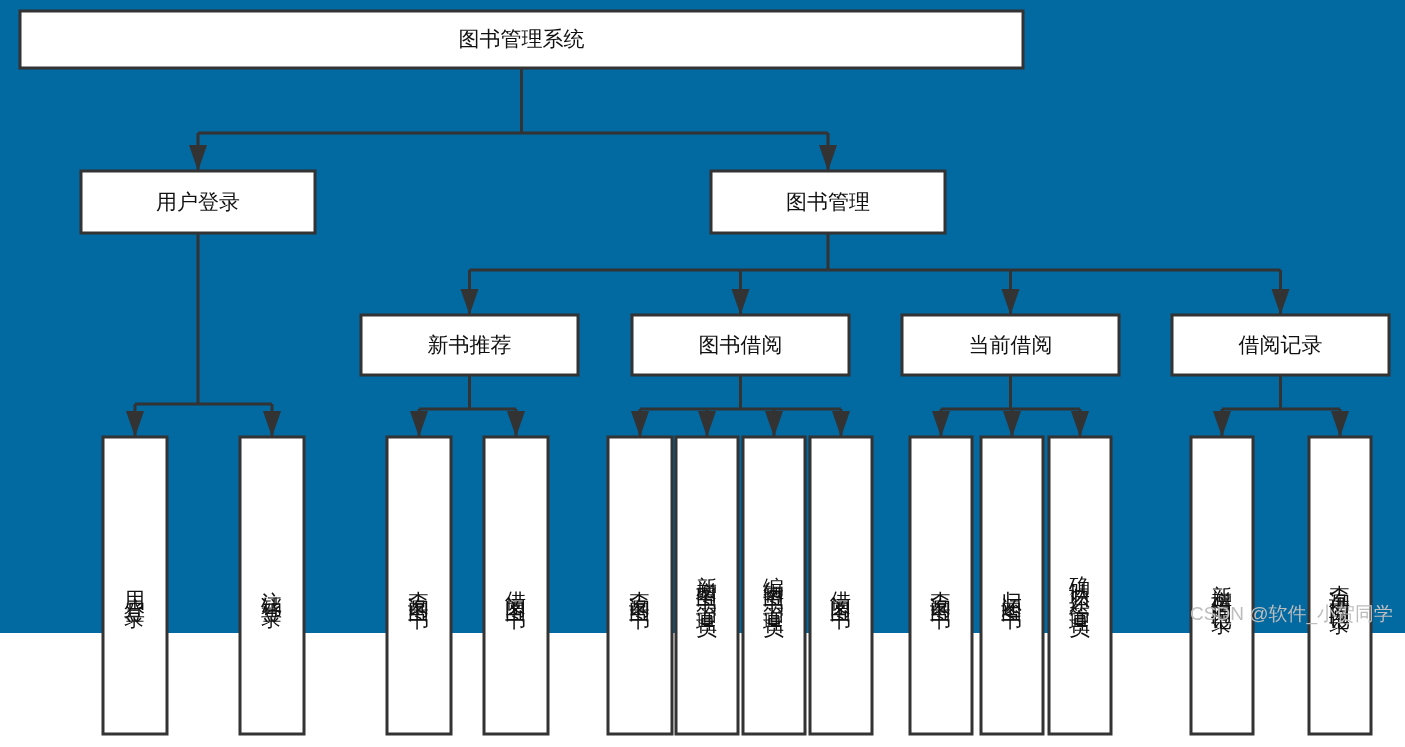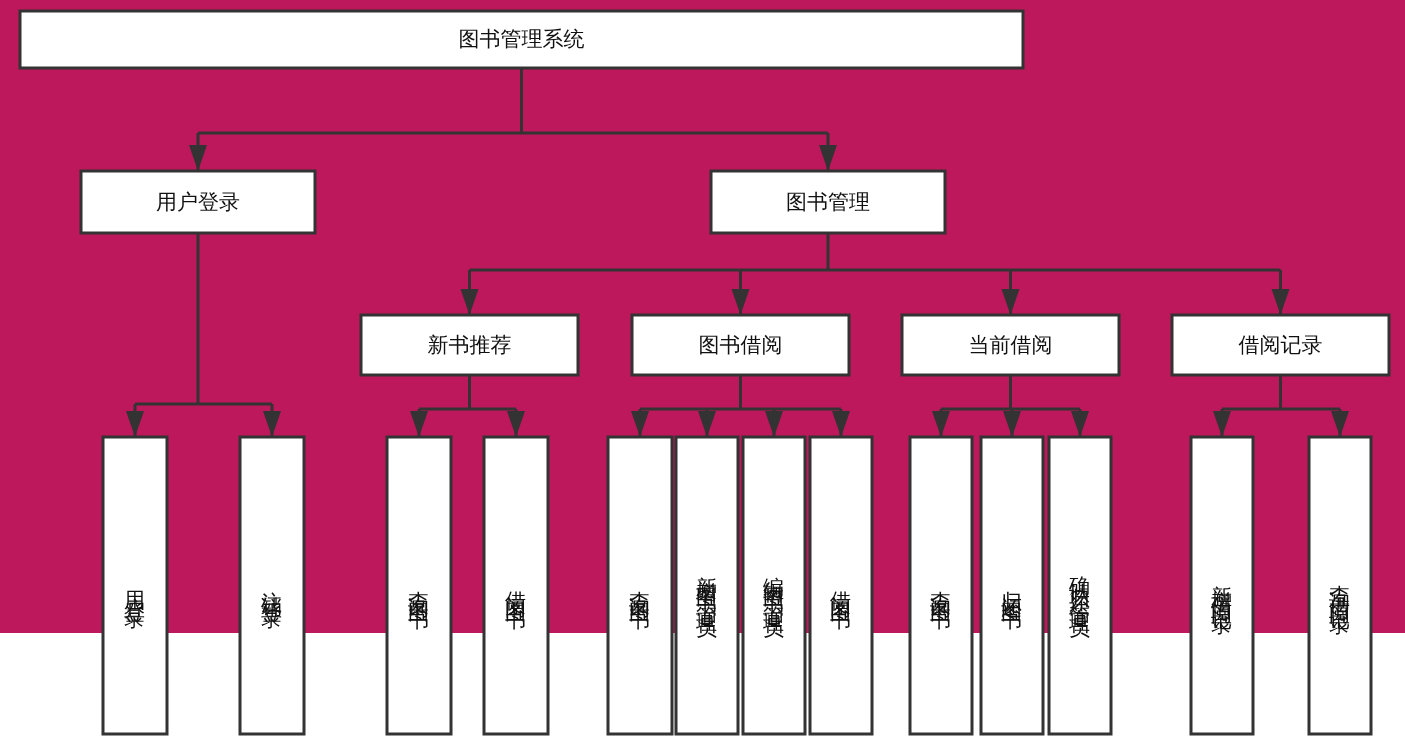--- a/index.html
+++ b/index.html
@@ -10,21 +10,21 @@
   body {
     width: 1405px;
     height: 747px;
     font-family: "Liberation Sans", sans-serif;
     overflow: hidden;
   }
   #diagram-root {
     position: relative;
     width: 1405px;
     height: 633px;
-    background: #be185d;
+    background: #0369a1;
   }
   svg#tree-svg {
     position: absolute;
     left: 0;
     top: 0;
     width: 1405px;
     height: 747px;
     display: block;
   }
   .node-box {
@@ -206,13 +206,14 @@
         <span class="leaf-label">确认归还（管理员）</span>
       </div>
       <div class="leaf-label-wrap" style="left: 1191px; top: 437px; width: 62px; height: 297px;">
         <span class="leaf-label">新增借阅记录</span>
       </div>
       <div class="leaf-label-wrap" style="left: 1309px; top: 437px; width: 62px; height: 297px;">
         <span class="leaf-label">查询借阅记录</span>
       </div>
     </div>
 
+  <div class="watermark">CSDN @软件_小贺同学</div>
 </div>
 
 </body></html>

